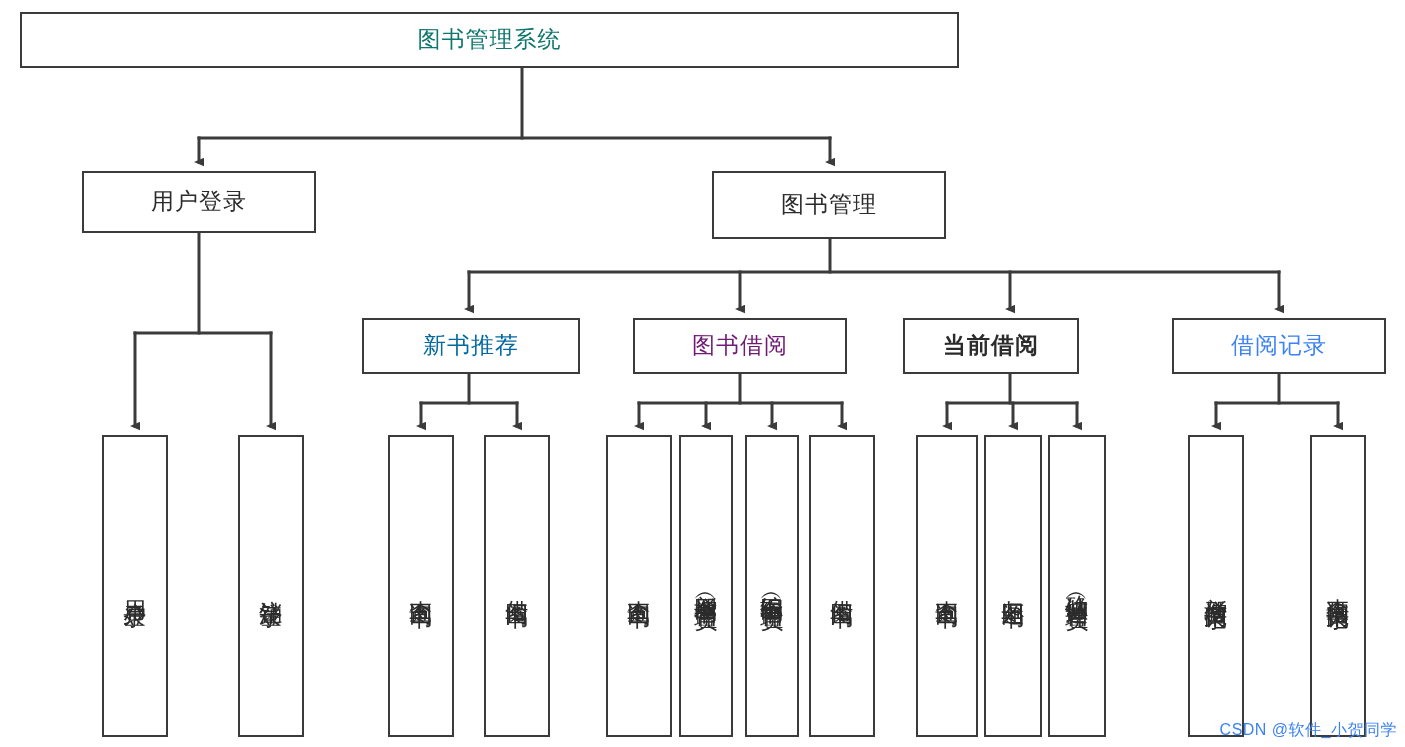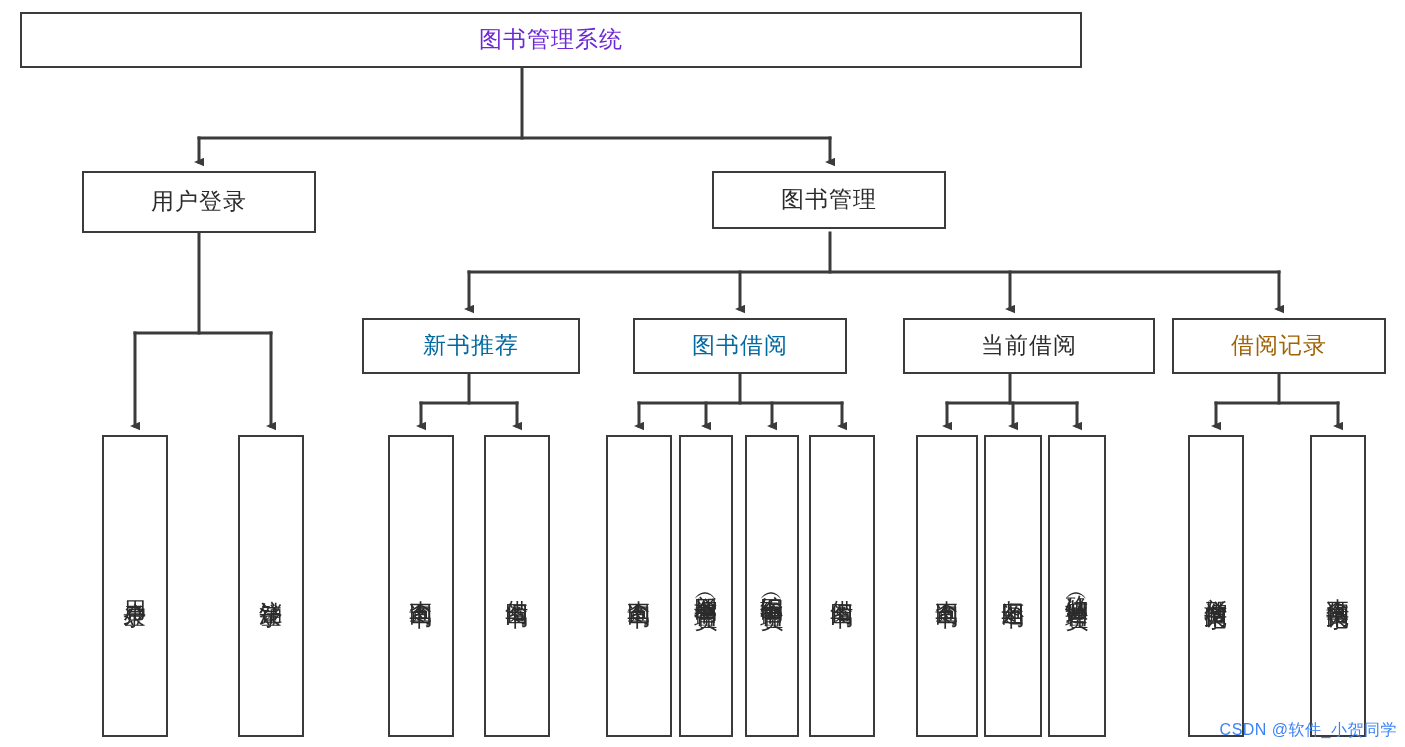--- a/index.html
+++ b/index.html
@@ -121,45 +121,45 @@
       <path d="M1077,403 L1077,426" marker-end="url(#arrowhead)"></path>
 
       <path d="M1279,374 L1279,403"></path>
       <path d="M1216,403 L1338,403"></path>
       <path d="M1216,403 L1216,426" marker-end="url(#arrowhead)"></path>
       <path d="M1338,403 L1338,426" marker-end="url(#arrowhead)"></path>
 
     </g>
   </svg>
 
-  <div class="node horiz" style="left: 20px; top: 12px; width: 1062px; height: 56px; border-color: rgb(59, 59, 59); background: rgb(255, 255, 255); color: #6d28d9;">
+  <div class="node horiz" style="left: 20px; top: 12px; width: 939px; height: 56px; border-color: rgb(59, 59, 59); background: rgb(255, 255, 255); color: #0f766e;">
     <span class="node-label">图书管理系统</span>
   </div>
 
   <div class="node horiz" style="left: 82px; top: 171px; width: 234px; height: 62px; border-color: rgb(59, 59, 59); background: rgb(255, 255, 255); color: rgb(43, 43, 43);">
     <span class="node-label">用户登录</span>
   </div>
 
-  <div class="node horiz" style="left: 712px; top: 171px; width: 234px; height: 58px; border-color: rgb(59, 59, 59); background: rgb(255, 255, 255); color: rgb(43, 43, 43); text-align: center;">
+  <div class="node horiz" style="left: 712px; top: 171px; width: 234px; height: 68px; border-color: rgb(59, 59, 59); background: rgb(255, 255, 255); color: rgb(43, 43, 43); text-align: center;">
     <span class="node-label">图书管理</span>
   </div>
 
   <div class="node horiz" style="left: 362px; top: 318px; width: 218px; height: 56px; border-color: rgb(59, 59, 59); background: rgb(255, 255, 255); color: #0369a1;">
     <span class="node-label">新书推荐</span>
   </div>
 
-  <div class="node horiz" style="left: 633px; top: 318px; width: 214px; height: 56px; border-color: rgb(59, 59, 59); background: rgb(255, 255, 255); color: #0369a1;">
+  <div class="node horiz" style="left: 633px; top: 318px; width: 214px; height: 56px; border-color: rgb(59, 59, 59); background: rgb(255, 255, 255); color: #701a75;">
     <span class="node-label">图书借阅</span>
   </div>
 
-  <div class="node horiz" style="left: 903px; top: 318px; width: 252px; height: 56px; border-color: rgb(59, 59, 59); background: rgb(255, 255, 255); color: rgb(43, 43, 43);">
+  <div class="node horiz" style="left: 903px; top: 318px; width: 176px; height: 56px; border-color: rgb(59, 59, 59); background: rgb(255, 255, 255); color: rgb(43, 43, 43); font-weight: bold;">
     <span class="node-label">当前借阅</span>
   </div>
 
-  <div class="node horiz" style="left: 1172px; top: 318px; width: 214px; height: 56px; border-color: rgb(59, 59, 59); background: rgb(255, 255, 255); color: #a16207;">
+  <div class="node horiz" style="left: 1172px; top: 318px; width: 214px; height: 56px; border-color: rgb(59, 59, 59); background: rgb(255, 255, 255); color: #3b82f6;">
     <span class="node-label">借阅记录</span>
   </div>
 
   <div class="node vert" style="left: 102px; top: 435px; width: 66px; height: 302px; border-color: rgb(59, 59, 59); background: rgb(255, 255, 255); color: rgb(43, 43, 43);">
     <span class="node-label">用户登录</span>
   </div>
 
   <div class="node vert" style="left: 238px; top: 435px; width: 66px; height: 302px; border-color: rgb(59, 59, 59); background: rgb(255, 255, 255); color: rgb(43, 43, 43);">
     <span class="node-label">注销登录</span>
   </div>

